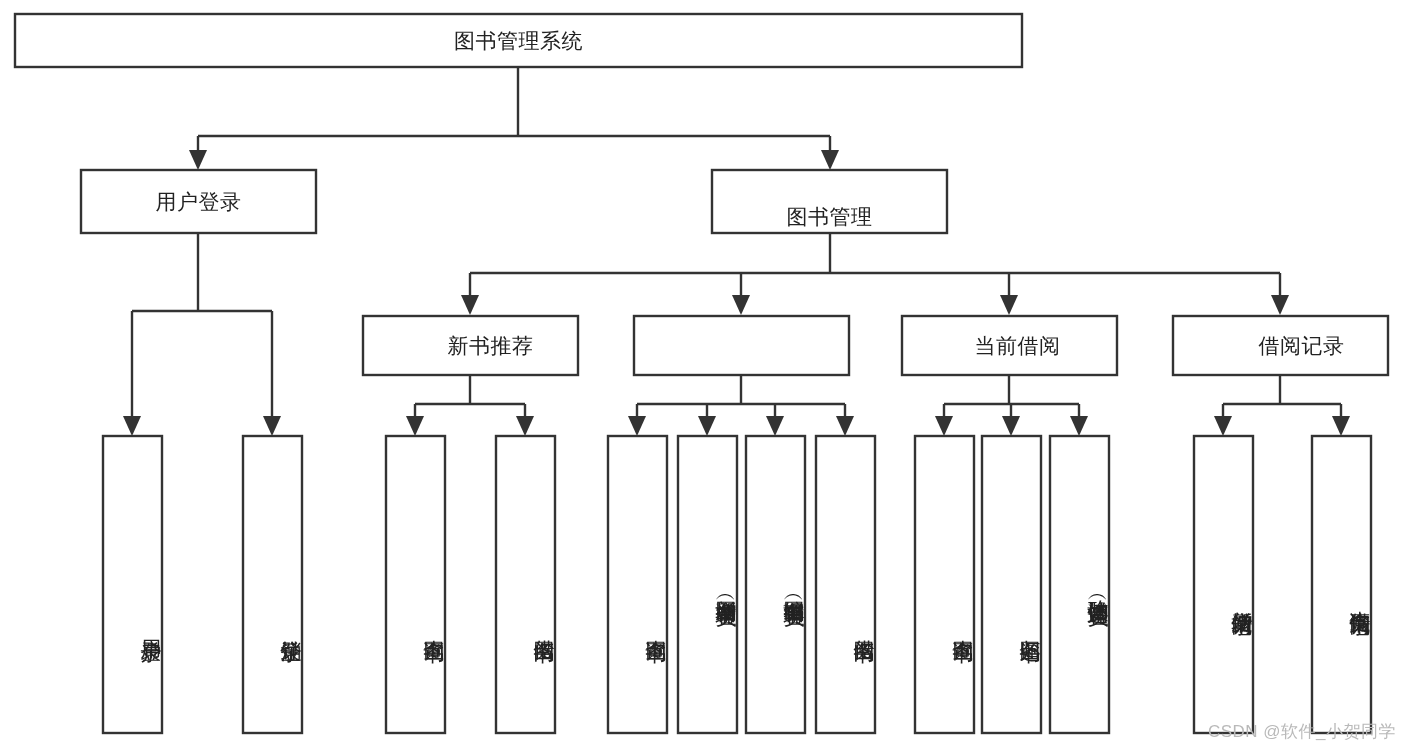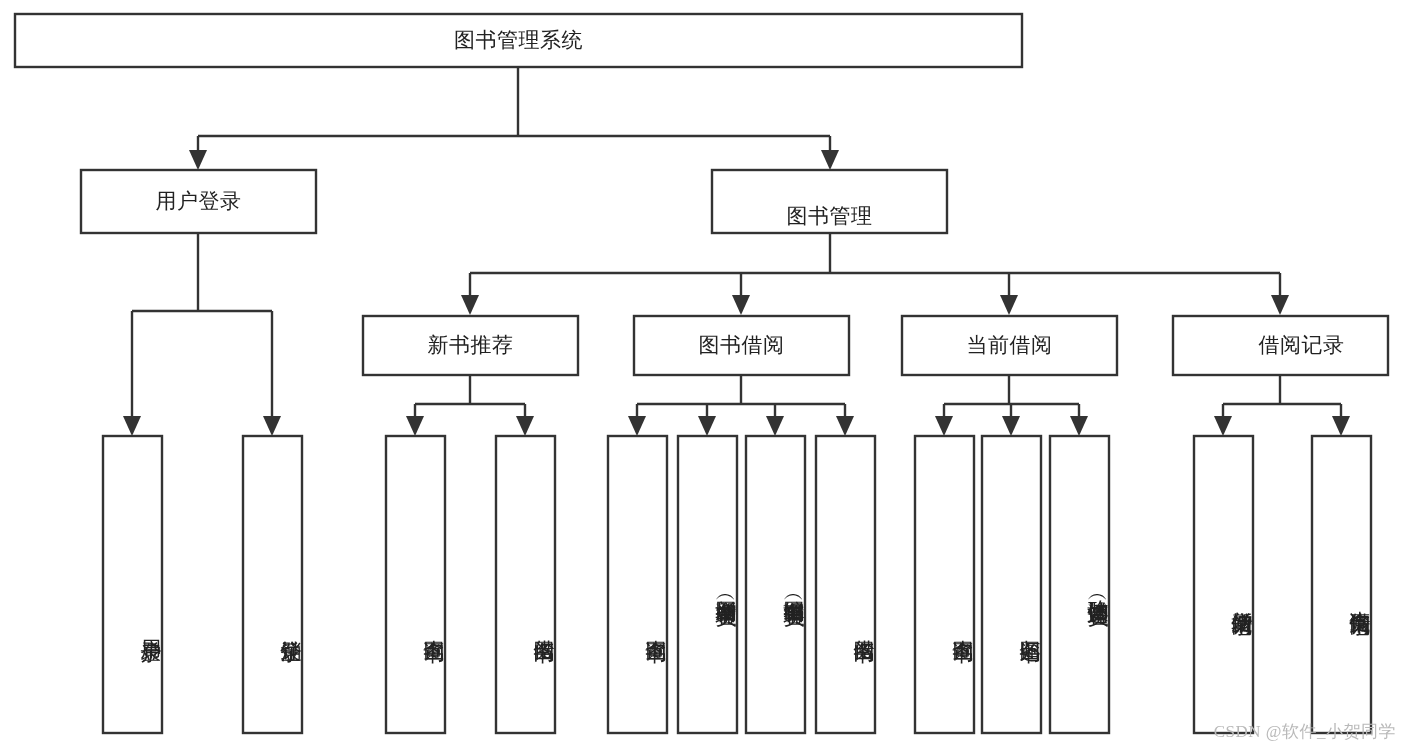--- a/index.html
+++ b/index.html
@@ -9,21 +9,20 @@
   }
   body {
     font-family: "Liberation Sans", "DejaVu Sans", sans-serif;
   }
   #diagram-root {
     position: relative;
     width: 1404px;
     height: 747px;
     background: #ffffff;
     overflow: hidden;
-    font-family: Liberation Serif, serif;
   }
   svg.diagram-svg {
     position: absolute;
     left: 0;
     top: 0;
     width: 1405px;
     height: 747px;
   }
   .node-box {
     fill: #ffffff;
@@ -174,23 +173,22 @@
       <rect class="node-box" x="1194" y="436" width="59" height="297"></rect>
       <rect class="node-box" x="1312" y="436" width="59" height="297"></rect>
     </g>
   </svg>
 
   <div class="node-label-h" style="left:15px; top:14px; width:1007px; height:53px;">图书管理系统</div>
 
   <div class="node-label-h" style="left:81px; top:170px; width:235px; height:63px;">用户登录</div>
   <div class="node-label-h" style="left:712px; top:170px; width:235px; height:63px;margin-top:15px;">图书管理</div>
 
-  <div class="node-label-h" style="left:363px; top:316px; width:215px; height:59px;">新书推荐</div>
-  <div class="node-label-h" style="left:634px; top:316px; width:215px; height:59px;">图书借阅</div>
-  <div class="node-label-h" style="left:902px; top:316px; width:215px; height:59px;">当前借阅</div>
+  <div class="node-label-h" style="left:363px; top:316px; width:215px; height:59px;padding-left:20px;">新书推荐</div>
+  <div class="node-label-h" style="left:902px; top:316px; width:215px; height:59px;padding-left:8px;">当前借阅</div>
   <div class="node-label-h" style="left:1173px; top:316px; width:215px; height:59px;padding-left:21px;">借阅记录</div>
 
   <div class="node-label-v" style="left:103px; top:517px; width:59px; height:216px;">用户登录</div>
   <div class="node-label-v" style="left:243px; top:517px; width:59px; height:216px;">注销登录</div>
 
   <div class="node-label-v" style="left:386px; top:517px; width:59px; height:216px;">查询图书</div>
   <div class="node-label-v" style="left:496px; top:517px; width:59px; height:216px;">借阅图书</div>
 
   <div class="node-label-v" style="left:608px; top:517px; width:59px; height:216px;">查询图书</div>
   <div class="node-label-v" style="left:678px; top:442px; width:59px; height:291px;">新增图书（管理员）</div>

